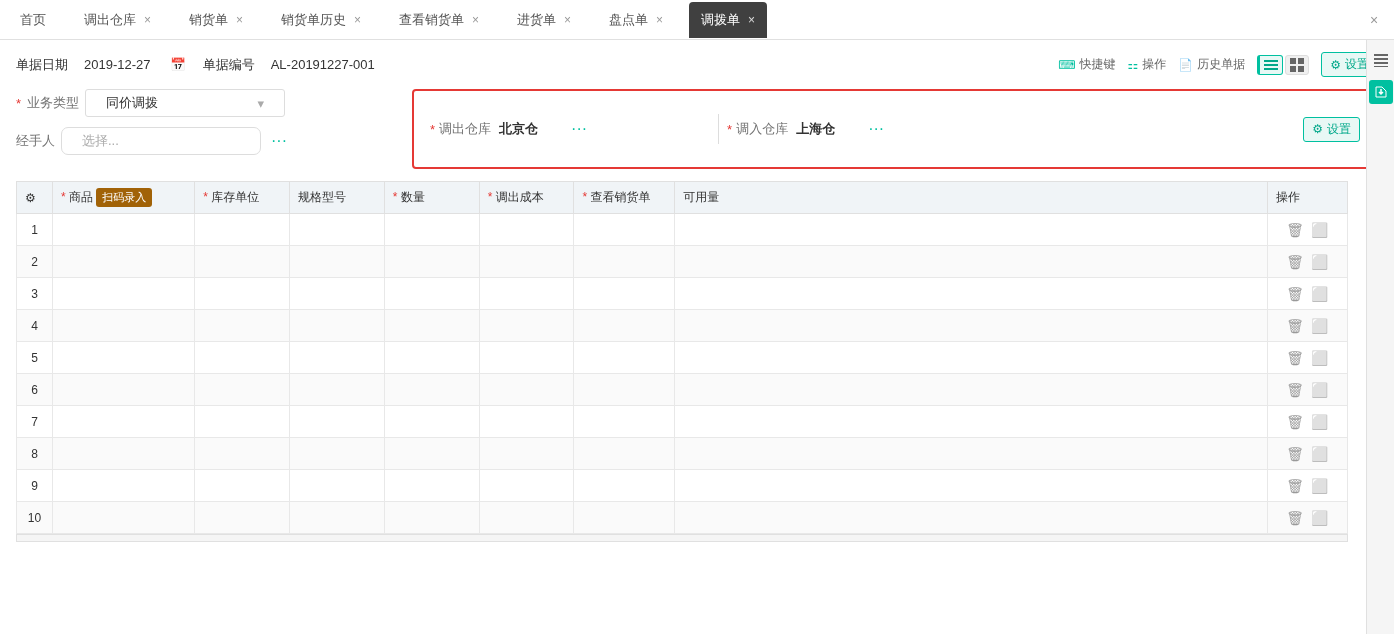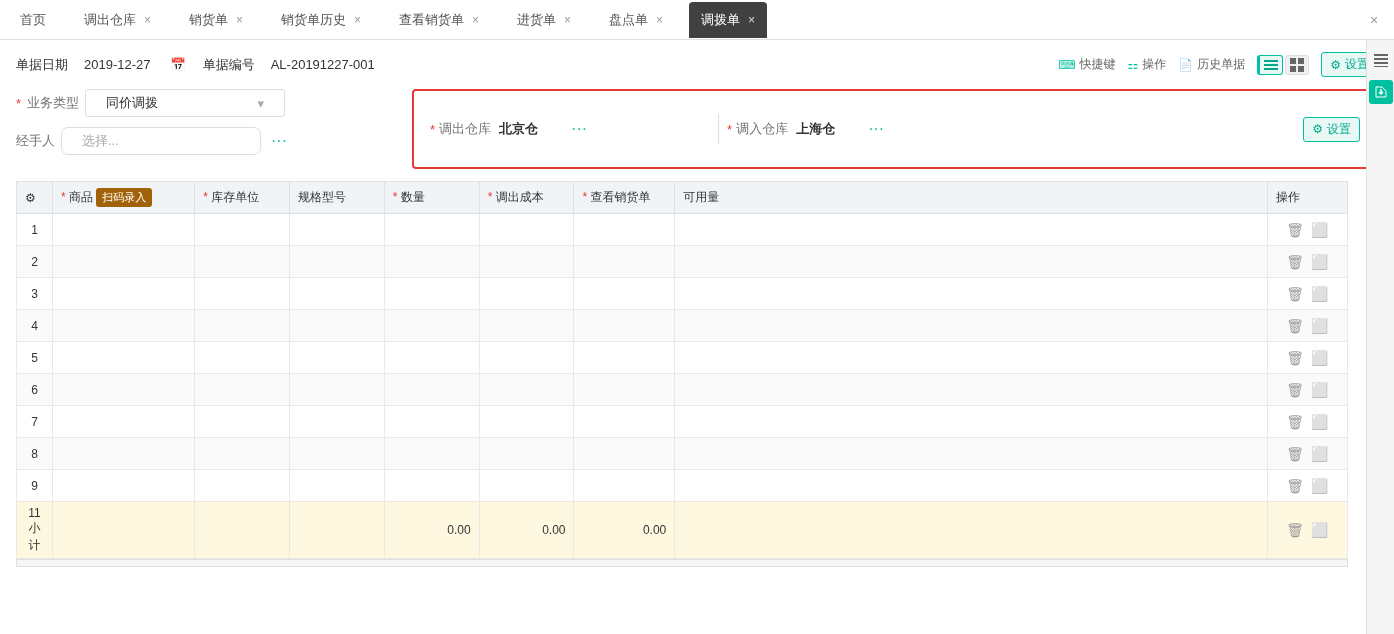--- a/index.html
+++ b/index.html
@@ -567,28 +567,28 @@
         <td></td>
         <td></td>
         <td></td>
         <td></td>
         <td></td>
         <td class="col-ops">
           <span class="op-btn">🗑</span>
           <span class="op-btn">⬜</span>
         </td>
       </tr>
-          <tr class="subtotal-row">
-        <td class="row-num">11<div style="font-size: 12px; color: rgb(51, 51, 51);">小计</div></td>
-        <td></td>
-        <td></td>
-        <td></td>
-        <td style="text-align:right;color:#333;">0.00</td>
-        <td style="text-align:right;color:#333;">0.00</td>
-        <td style="text-align:right;color:#333;">0.00</td>
+          <tr>
+        <td class="row-num">10</td>
+        <td></td>
+        <td></td>
+        <td></td>
+        <td></td>
+        <td></td>
+        <td></td>
         <td></td>
         <td class="col-ops">
           <span class="op-btn">🗑</span>
           <span class="op-btn">⬜</span>
         </td>
       </tr>
         </tbody>
     </table>
     <div class="scroll-hint"></div>
   </div>

